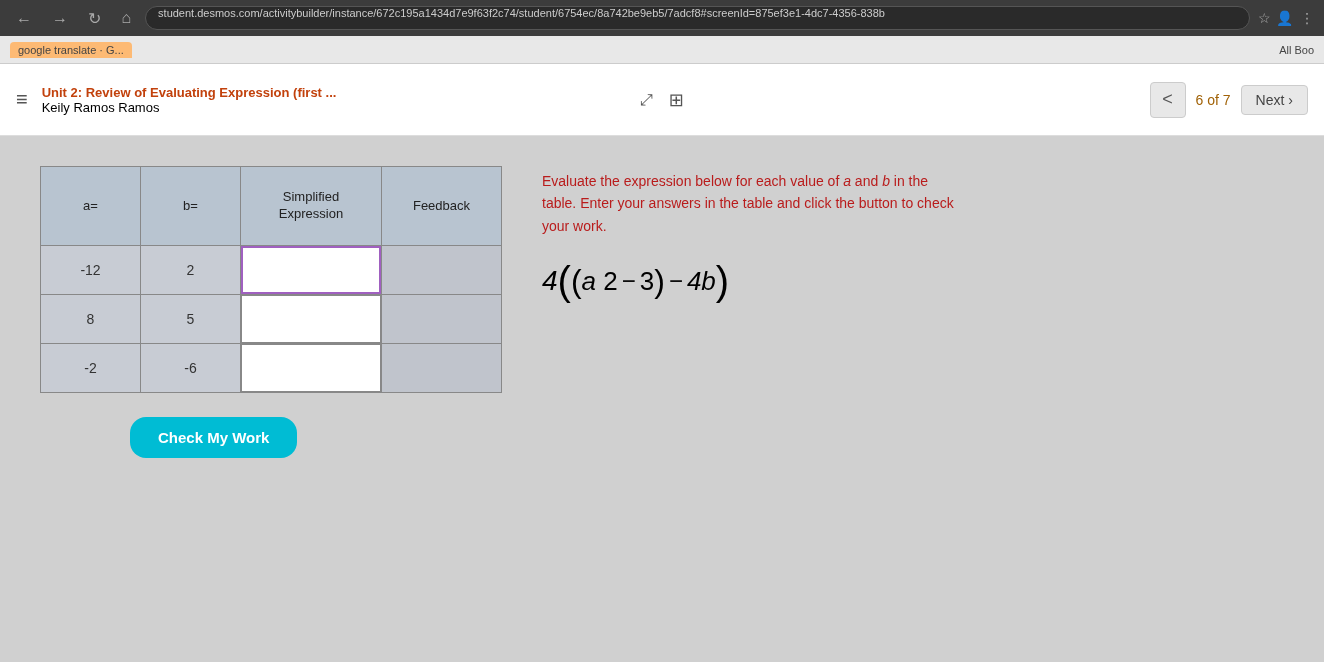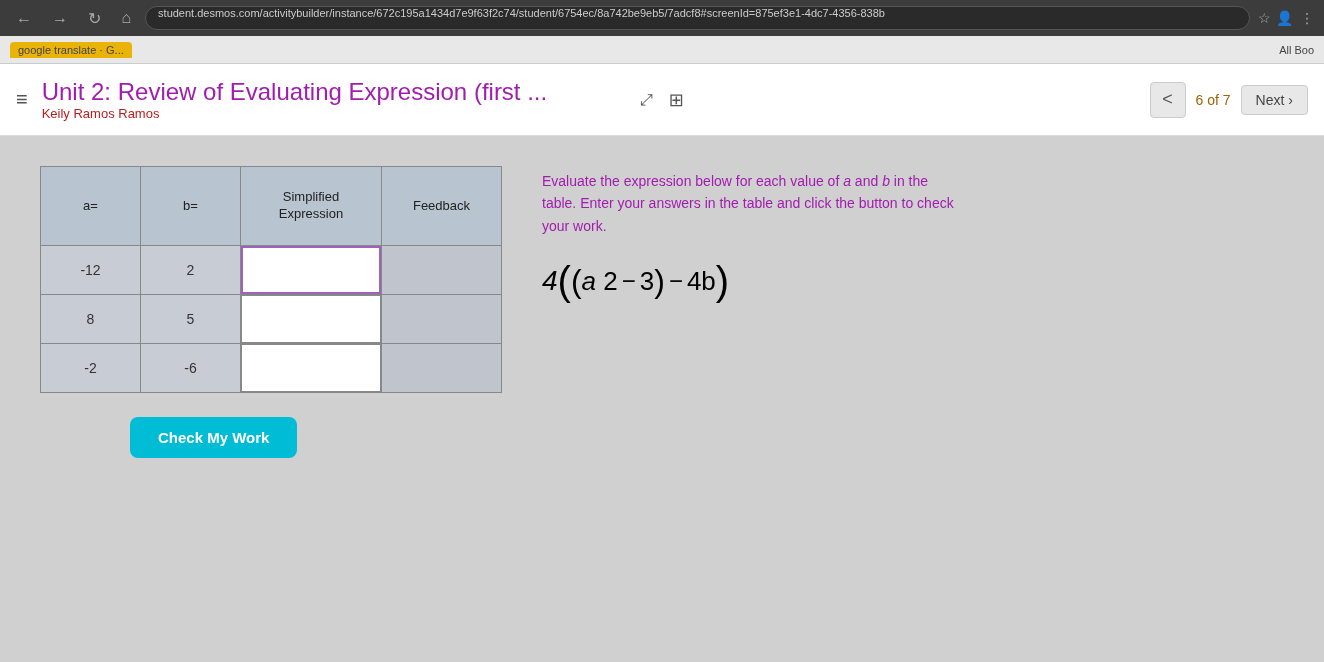--- a/index.html
+++ b/index.html
@@ -63,21 +63,21 @@
       border-bottom: 1px solid #ccc;
       flex-shrink: 0;
     }
     .tab-item {
       font-size: 11px;
       color: #444;
       padding: 2px 8px;
       cursor: pointer;
     }
     .tab-item.active {
-      background: #eab308;
+      background: #fdba74;
       border-radius: 4px 4px 0 0;
     }
     .all-books-link {
       margin-left: auto;
       font-size: 11px;
       color: #444;
     }
 
     
     .app-header {
@@ -94,27 +94,27 @@
       font-size: 20px;
       color: #555;
       cursor: pointer;
       margin-right: 14px;
     }
     .header-title-group {
       display: flex;
       flex-direction: column;
     }
     .header-title {
-      font-size: 24px;
-      font-weight: normal;
-      color: #a21caf;
+      font-size: 13px;
+      font-weight: bold;
+      color: #c2410c;
     }
     .header-subtitle {
       font-size: 13px;
-      color: #b91c1c;
+      color: #000000;
     }
     .header-center-icons {
       display: flex;
       align-items: center;
       gap: 16px;
       position: absolute;
       left: 50%;
       transform: translateX(-50%);
     }
     .expand-icon {
@@ -230,40 +230,40 @@
     }
     .expression-table td.feedback-cell {
       background: #c0c4cc;
       min-width: 120px;
     }
 
     .check-btn {
       background: #00bcd4;
       color: white;
       border: none;
-      border-radius: 8px;
+      border-radius: 16px;
       padding: 12px 28px;
       font-size: 15px;
       font-weight: bold;
       cursor: pointer;
       margin-top: 8px;
       margin-left: 90px;
     }
 
     
     .right-panel {
       flex: 1;
       display: flex;
       flex-direction: column;
       gap: 24px;
       padding-top: 4px;
     }
     .instruction-text {
       font-size: 14px;
-      color: #a21caf;
+      color: #b91c1c;
       line-height: 1.6;
       max-width: 420px;
     }
     .math-outer {
       display: inline-flex;
       align-items: center;
       font-size: 26px;
     }
     .big-bracket {
       font-size: 40px;
@@ -406,19 +406,19 @@
 
       <span class="fraction">
         <span class="frac-num" style="font-style:italic;">a</span>
         <span class="frac-den">2</span>
       </span>
       <span style="font-size:24px;margin:0 4px;">−</span>
       <span style="font-size:26px;">3</span>
 
       <span class="inner-bracket">)</span>
       <span style="font-size:24px;margin:0 4px;">−</span>
-      <span style="font-size:26px;">4b</span>
+      <span style="font-size:26px;font-style:italic;">4b</span>
 
       <span class="big-bracket">)</span>
     </div>
   </div>
 
 </div>
 
 </body></html>

